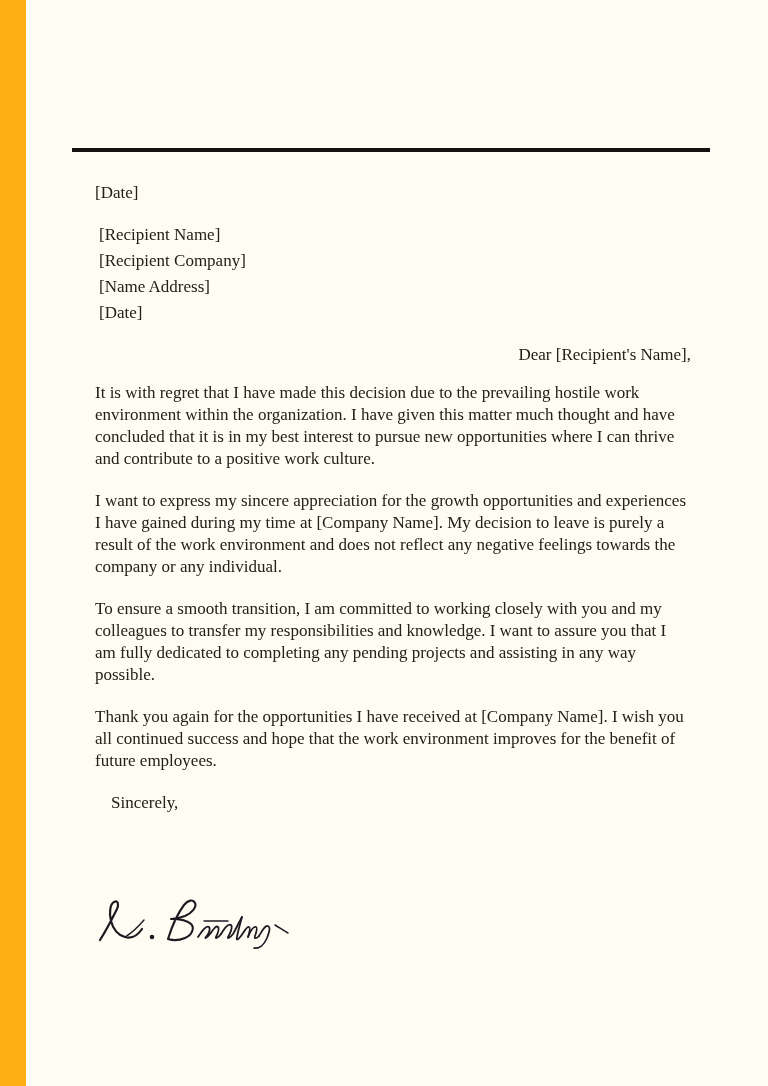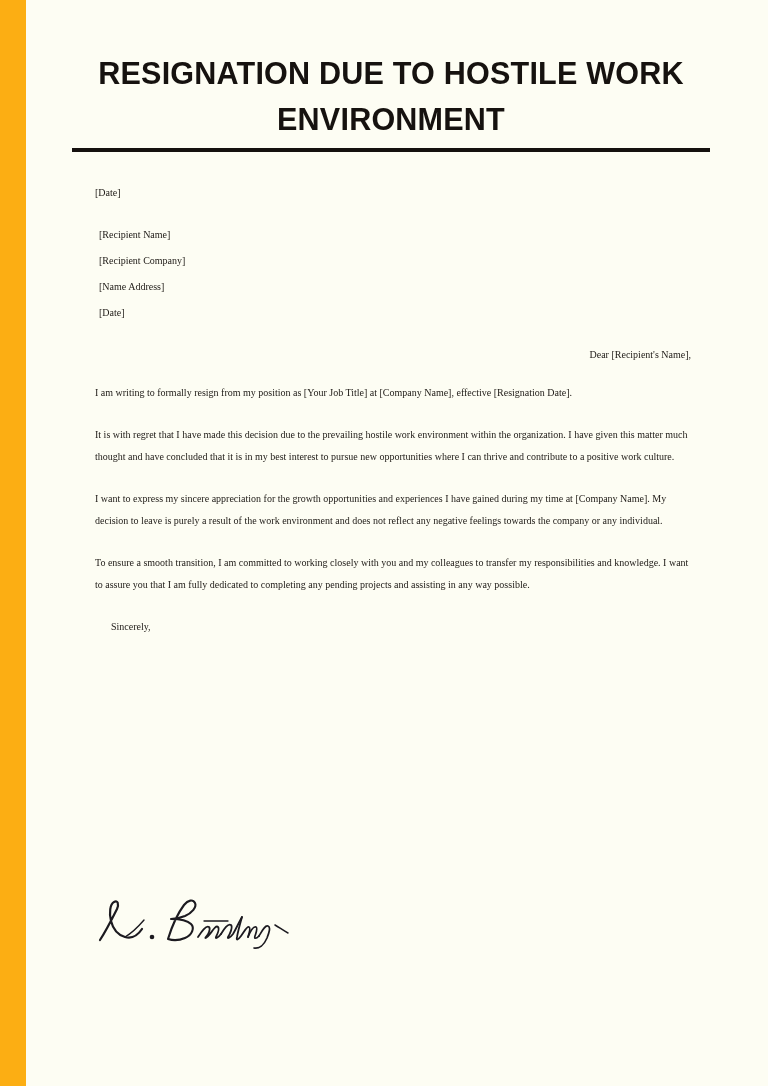--- a/index.html
+++ b/index.html
@@ -65,21 +65,21 @@
     width: 638px;
     height: 4px;
     background: #15110e;
   }
   .letter {
     position: absolute;
     left: 95px;
     top: 182px;
     width: 596px;
     color: #24201c;
-    font-size: 10px;
+    font-size: 17px;
     line-height: 22px;
   }
   .letter p {
     margin: 0 0 20px 0;
   }
   .addr-block {
     margin: 0 0 20px 0;
   }
   .addr-block div {
     margin: 4px;
@@ -111,43 +111,40 @@
 </style>
 </head>
 <body>
 
 <div class="page">
 
   <div class="side-bar"></div>
 
   <div class="sheet"></div>
 
-  <div class="content">
-    <h1 class="doc-title">RESIGNATION DUE TO HOSTILE WORK ENVIRONMENT</h1>
-  </div>
 
   <div class="title-rule"></div>
 
   <div class="letter">
 
     <div class="date-line">[Date]</div>
 
     <div class="addr-block">
       <div>[Recipient Name]</div>
       <div>[Recipient Company]</div>
       <div>[Name Address]</div>
       <div>[Date]</div>
     </div>
 
     <div class="salutation">Dear [Recipient's Name],</div>
 
-    <p>I am writing to formally resign from my position as [Your Job Title] at [Company Name], effective [Resignation Date].</p>
     <p>It is with regret that I have made this decision due to the prevailing hostile work environment within the organization. I have given this matter much thought and have concluded that it is in my best interest to pursue new opportunities where I can thrive and contribute to a positive work culture.</p>
     <p>I want to express my sincere appreciation for the growth opportunities and experiences I have gained during my time at [Company Name]. My decision to leave is purely a result of the work environment and does not reflect any negative feelings towards the company or any individual.</p>
     <p>To ensure a smooth transition, I am committed to working closely with you and my colleagues to transfer my responsibilities and knowledge. I want to assure you that I am fully dedicated to completing any pending projects and assisting in any way possible.</p>
+    <p>Thank you again for the opportunities I have received at [Company Name]. I wish you all continued success and hope that the work environment improves for the benefit of future employees.</p>
 
     <div class="closing">Sincerely,</div>
   </div>
 
   <div class="signature">
     <svg width="200" height="60" viewBox="0 0 200 60" aria-hidden="true">
       <g fill="none" stroke="#1c1a20" stroke-linecap="round" stroke-linejoin="round">
         <path d="M8 47 C14 38 20 26 25 16 C27 11 26 7 22 9 C18 11 17 20 19 28 C21 36 26 42 33 44 C40 46 46 42 50 36" stroke-width="2.2"></path>
         <path d="M33 44 C40 40 46 34 52 27" stroke-width="1.4"></path>
         <circle cx="60" cy="44" r="2.3" fill="#1c1a20" stroke="none"></circle>

